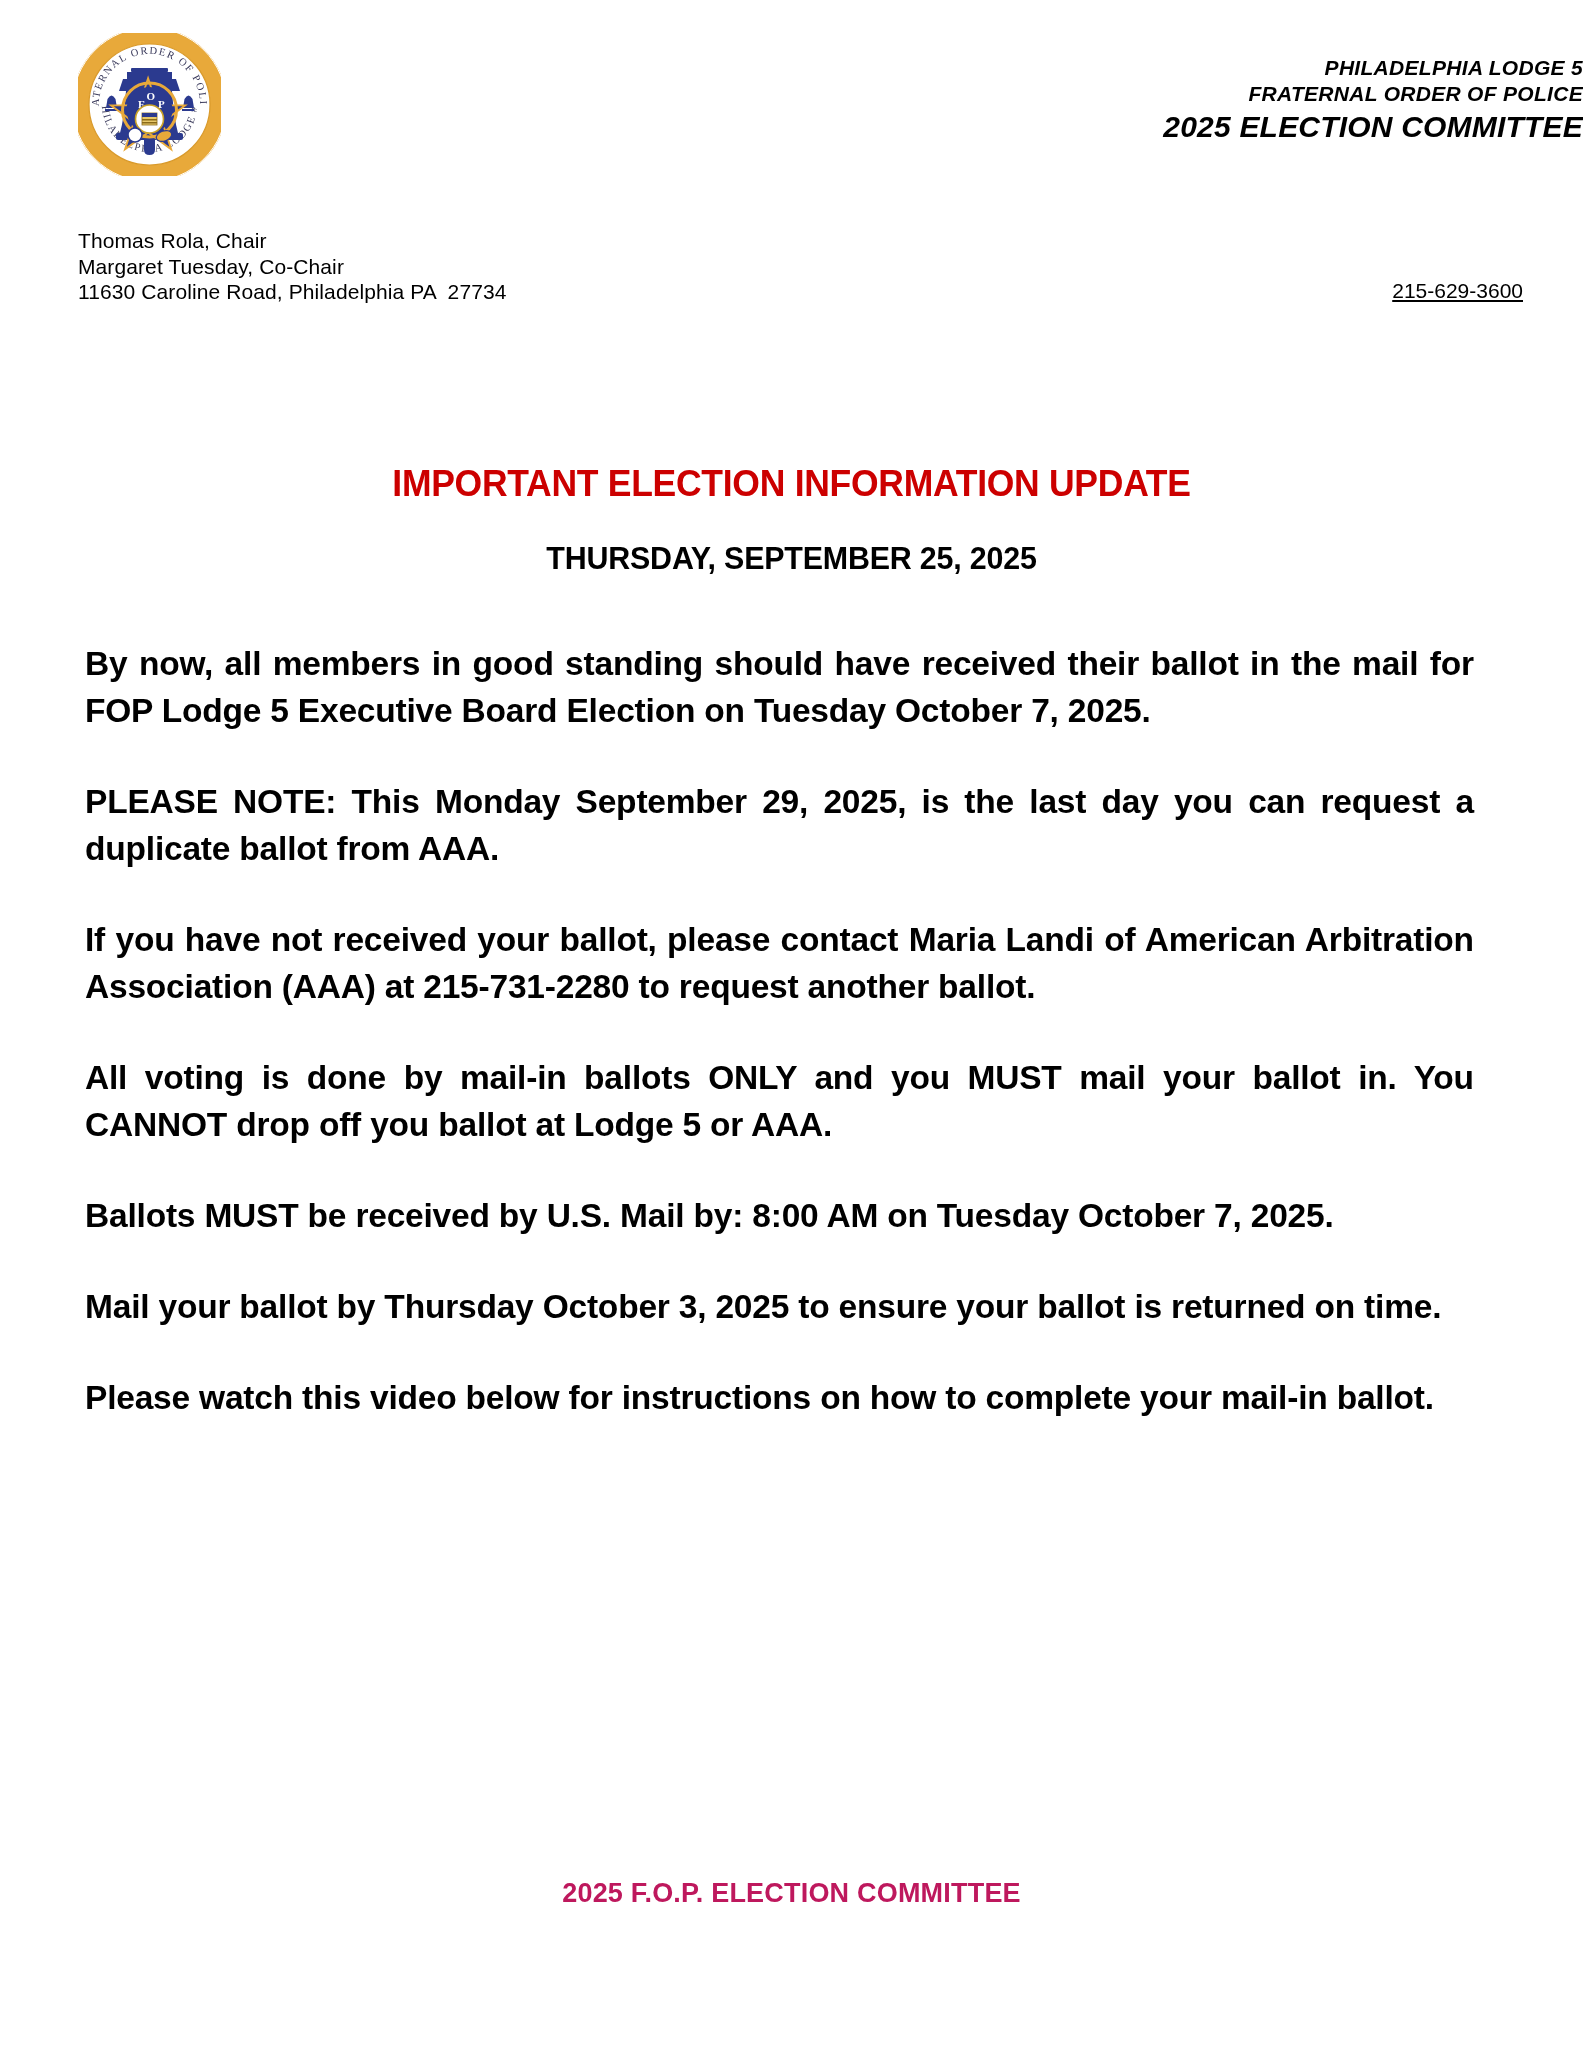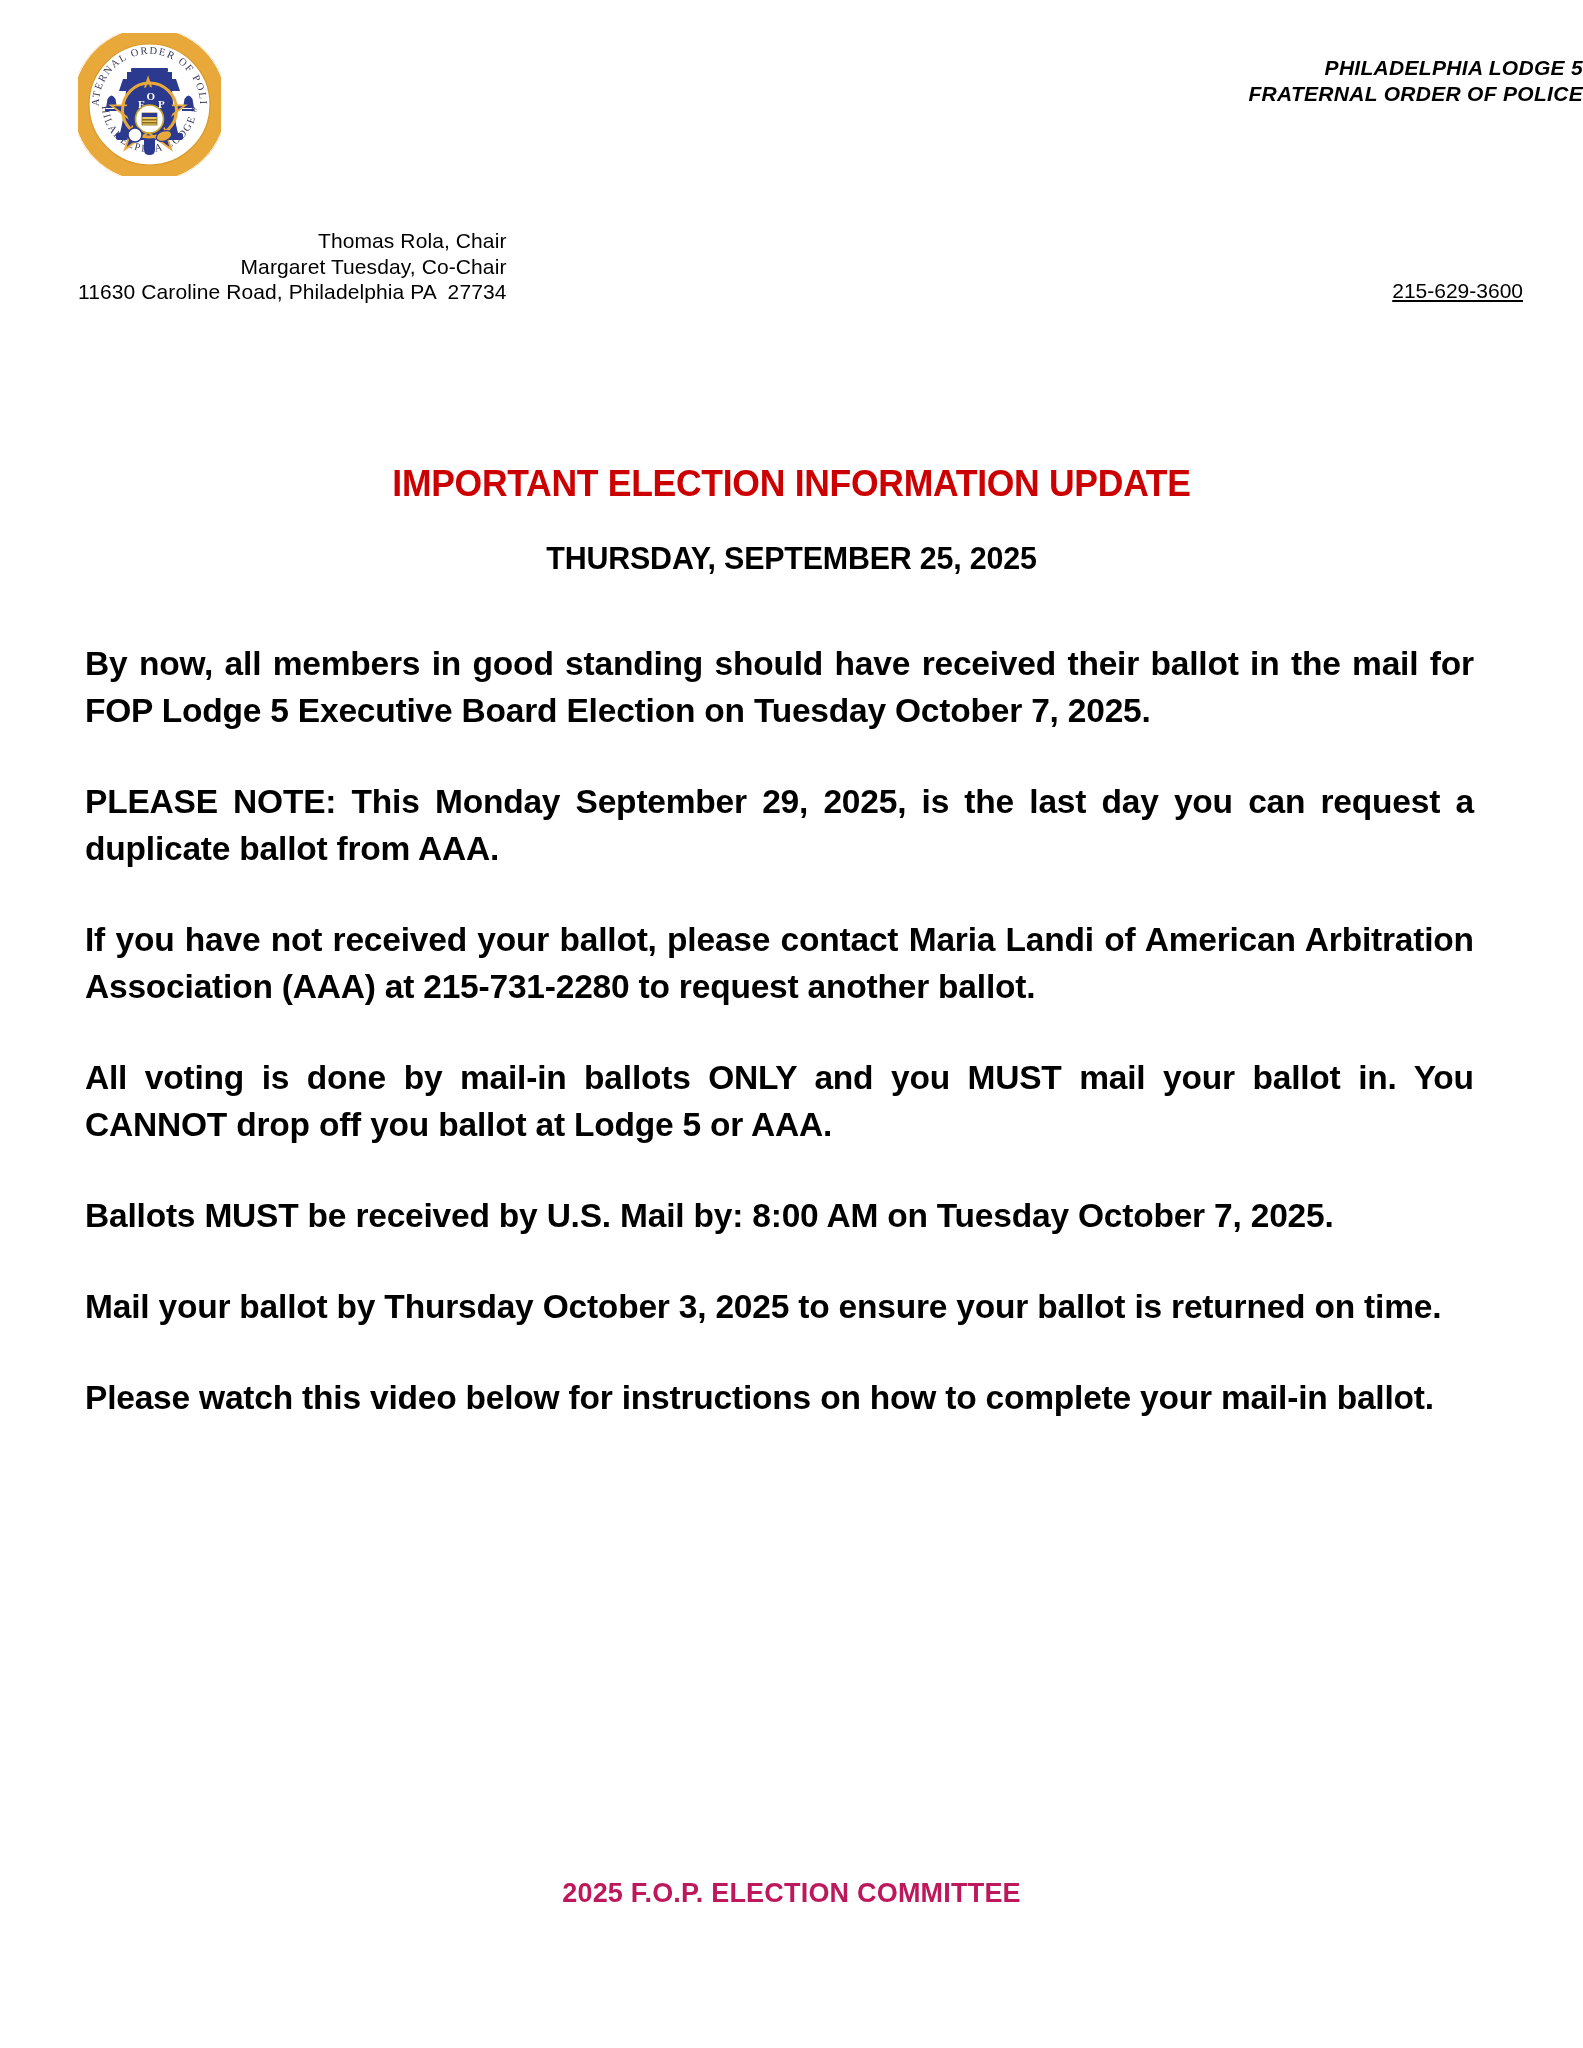--- a/index.html
+++ b/index.html
@@ -66,21 +66,21 @@
   .contact {
     position: absolute;
     left: 78px;
     top: 228px;
     font-size: 21px;
     line-height: 25.5px;
     font-weight: normal;
     color: #000;
     letter-spacing: 0.1px;
   }
-  .contact div { white-space: pre; text-align: right; }
+  .contact div { white-space: pre; }
   .phone {
     position: absolute;
     right: 60px;
     top: 278px;
     font-size: 21px;
     line-height: 25.5px;
     color: #000;
     text-decoration: underline;
   }
 
@@ -219,20 +219,21 @@
         <path d="M64 86 h15 v1.5 h-15 z M64 89 h15 v1.5 h-15 z" fill="#8A6A18"></path>
 
         <circle cx="57" cy="102" r="7" fill="#ffffff" stroke="#2B3A8F" stroke-width="1.6"></circle>
         <ellipse cx="86" cy="103" rx="8" ry="5" fill="#E8A93A" stroke="#2B3A8F" stroke-width="1.2" transform="rotate(-20 86 103)"></ellipse>
       </svg>
     </div>
 
     <div class="header-titles">
       <div class="hdr-line1">PHILADELPHIA LODGE 5</div>
       <div class="hdr-line2">FRATERNAL ORDER OF POLICE</div>
+      <div class="hdr-line3">2025 ELECTION COMMITTEE</div>
     </div>
   </div>
 
   <div class="contact">
     <div>Thomas Rola, Chair</div>
     <div>Margaret Tuesday, Co-Chair</div>
     <div>11630 Caroline Road, Philadelphia PA  27734</div>
   </div>
   <div class="phone">215-629-3600</div>
 

